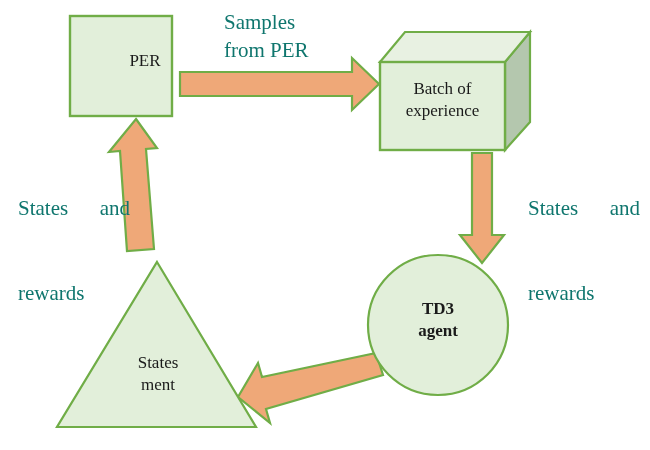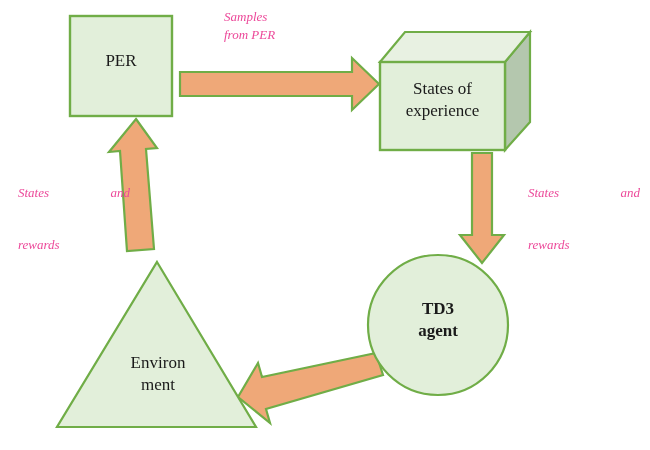--- a/index.html
+++ b/index.html
@@ -27,29 +27,28 @@
     text-align: center;
     color: #1a1a1a;
     font-family: "Liberation Serif", "DejaVu Serif", serif;
     font-size: 17px;
     line-height: 1.32;
     white-space: pre-line;
     pointer-events: none;
   }
   .edge-label {
     position: absolute;
-    color: #ec4899;
+    color: #0f766e;
     font-family: "Liberation Serif", "DejaVu Serif", serif;
-    font-size: 13px;
+    font-size: 21px;
     line-height: 1.35;
     white-space: pre-line;
     pointer-events: none;
-    font-style: italic;
   }
-  #label-per        { left: 70px;  top: 50px;  width: 102px; }
+  #label-per        { left: 70px;  top: 50px;  width: 102px; padding-left: 24px; }
   #label-batch      { left: 380px; top: 78px;  width: 125px; }
   #label-agent      { left: 378px; top: 298px; width: 120px; font-weight: bold; }
   #label-env        { left: 98px;  top: 352px; width: 120px; }
 
   #label-samples    { left: 224px; top: 8px;   width: 130px; text-align: left; }
   #label-states-l   { left: 18px;  top: 166px; width: 112px; text-align: justify; }
   #label-states-r   { left: 528px; top: 166px; width: 112px; text-align: justify; }
   #label-actions    { left: 293px; top: 404px; width: 90px;  text-align: left; }
   .justify-line::after {
     content: "";
@@ -98,27 +97,27 @@
     </g>
 
     <g>
       <polygon points="157,262 256,427 57,427" fill="#E2EFDA" stroke="#70AD47" stroke-width="2.2" stroke-linejoin="miter"></polygon>
     </g>
 
   </svg>
 
   <div class="node-label" id="label-per">PER</div>
 
-  <div class="node-label" id="label-batch">States of
+  <div class="node-label" id="label-batch">Batch of
 experience</div>
 
   <div class="node-label" id="label-agent">TD3
 agent</div>
 
-  <div class="node-label" id="label-env">Environ
+  <div class="node-label" id="label-env">States
 ment</div>
 
   <div class="edge-label" id="label-samples">Samples
 from PER</div>
 
   <div class="edge-label" id="label-states-l">
     <div class="justify-line">States and</div>
     <div>rewards</div>
   </div>
 

